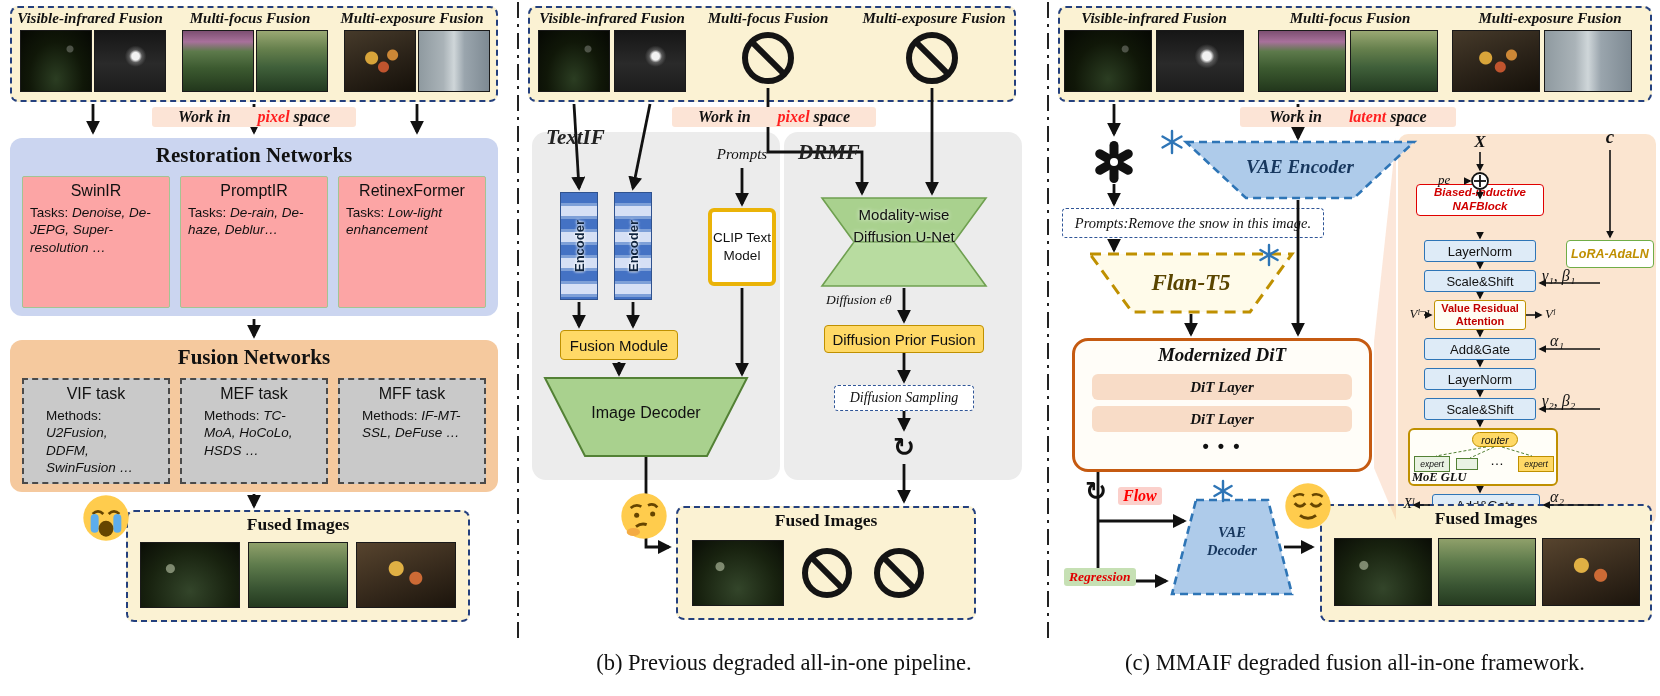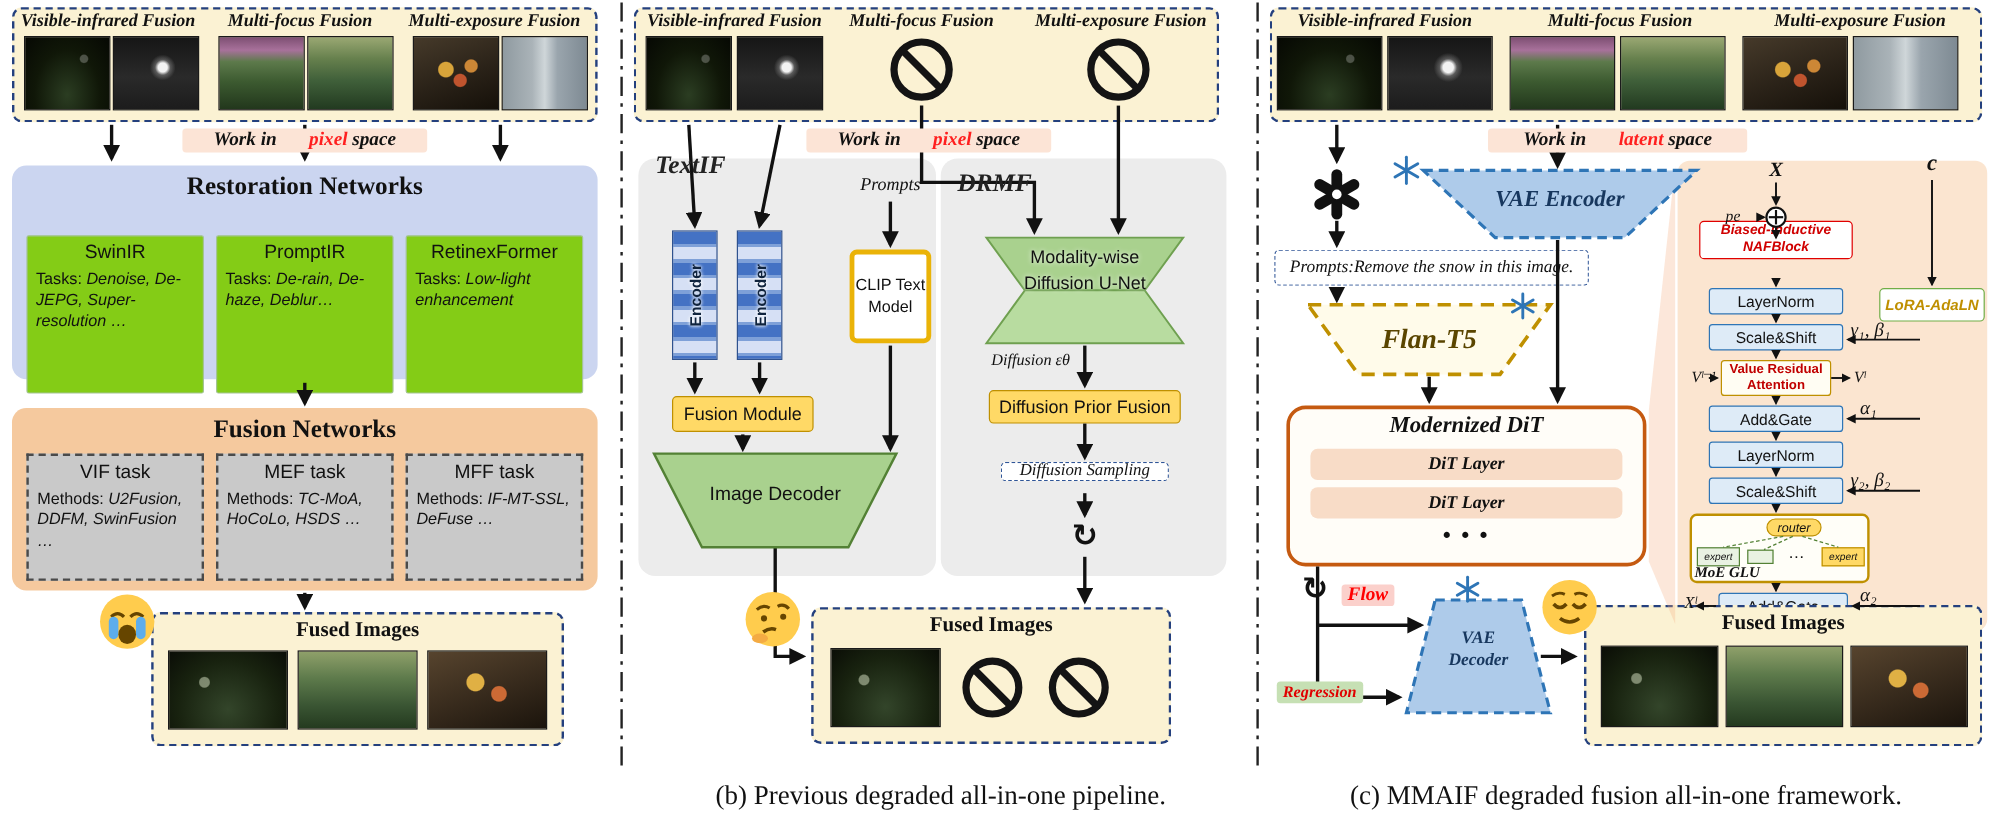--- a/index.html
+++ b/index.html
@@ -8,24 +8,24 @@
   .abs{position:absolute;box-sizing:border-box;}
   .tc{text-align:center;}
   .serif{font-family:"Liberation Serif","DejaVu Serif",serif;}
   .bi{font-weight:bold;font-style:italic;}
   .b{font-weight:bold;}
   .it{font-style:italic;}
   .fc{display:flex;align-items:center;justify-content:center;}
   .cream{background:#FBF2D3;border:2px dashed #24407E;border-radius:8px;}
   .bluebig{background:#CBD5F0;border-radius:12px;}
   .orangebig{background:#F5C99E;border-radius:12px;}
-  .gbox{background:#84cc16;border:1px solid #A3C493;border-radius:2px;padding:5px 7px;margin-top:20px;}
+  .gbox{background:#fca5a5;border:1px solid #A3C493;border-radius:2px;padding:5px 7px;}
   .gname{font-size:16px;text-align:center;margin-bottom:4px;}
   .gtasks{font-size:13.5px;line-height:1.28;}
-  .graybox{background:#C9C9C9;border:2px dashed #4a4a4a;padding:5px 7px;}
+  .graybox{background:#C9C9C9;border:2px dashed #4a4a4a;padding:5px 22px;}
   .graypanel{background:#ECECEC;border-radius:14px;}
   .paneltitle{font-size:21px;}
   .fusedtitle{font-size:17.5px;}
   .toplbl{font-size:15px;}
   .worklbl{font-size:16px;background:#FCE4D6;border-radius:3px;padding:1px 6px;white-space:nowrap;}
   .workred{color:#FF1F1F;margin-left:23px;}
   .caption{font-size:22.5px;color:#111;}
   .ybox{background:#FFD966;border:1.5px solid #BF9000;border-radius:4px;font-size:15px;}
   .clipbox{background:#fff;border:4px solid #eab308;border-radius:6px;font-size:13.5px;line-height:1.3;text-align:center;}
   .dashedbox{background:#fff;border:1.6px dashed #2F5597;border-radius:4px;font-size:14px;}
@@ -131,21 +131,21 @@
     </div>
   <div class="abs clipbox fc" style="left:708px;top:208px;width:68px;height:78px;">
       <span>CLIP Text Model</span>
     </div>
   <div class="abs ybox fc" style="left:560px;top:330px;width:118px;height:30px;">
       <span>Fusion Module</span>
     </div>
   <div class="abs ybox fc" style="left:824px;top:325px;width:160px;height:28px;">
       <span>Diffusion Prior Fusion</span>
     </div>
-  <div class="abs dashedbox fc serif it" style="left:834px;top:385px;width:140px;height:16px;">
+  <div class="abs dashedbox fc serif it" style="left:834px;top:385px;width:140px;height:26px;">
       <span>Diffusion Sampling</span>
     </div>
 
   <div class="abs cream" style="left:676px;top:506px;width:300px;height:114px;"></div>
   <div class="abs ph ph-fusedN" style="left:692px;top:540px;width:92px;height:66px;"></div>
 
   <div class="abs cream" style="left:1058px;top:6px;width:594px;height:96px;"></div>
   <div class="abs ph ph-night" style="left:1064px;top:30px;width:88px;height:62px;"></div>
   <div class="abs ph ph-ir" style="left:1156px;top:30px;width:88px;height:62px;"></div>
   <div class="abs ph ph-gardenA" style="left:1258px;top:30px;width:88px;height:62px;"></div>

